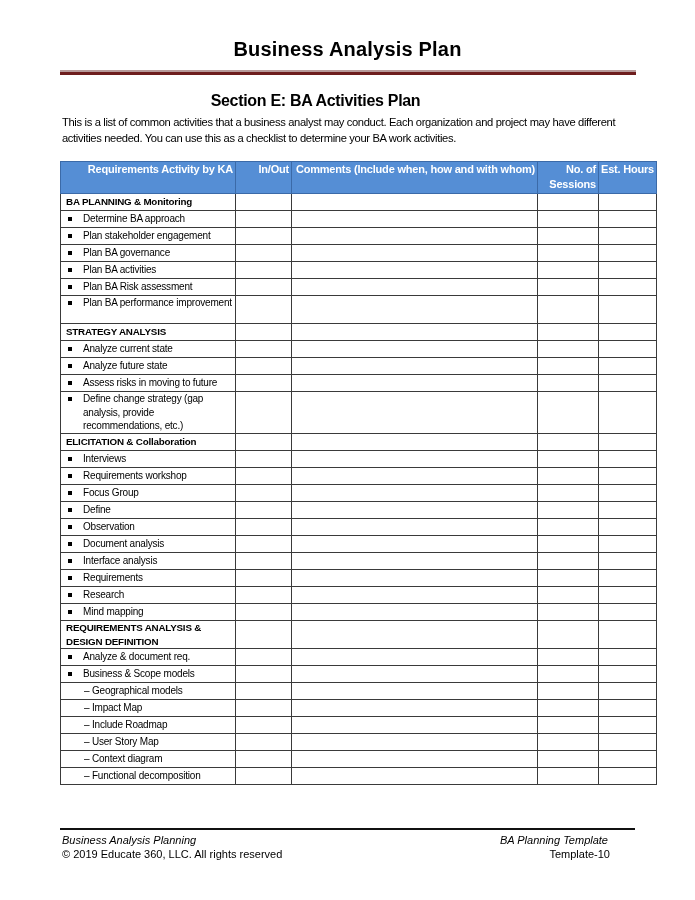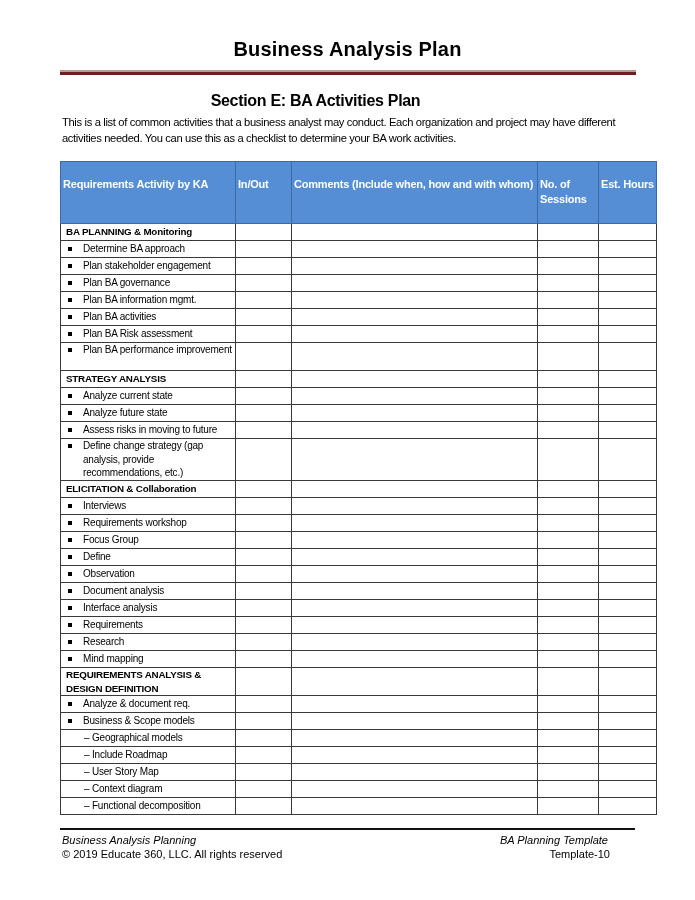--- a/index.html
+++ b/index.html
@@ -4,21 +4,21 @@
 <style>
   html, body { margin:0; padding:0; background:#ffffff; }
   body { width:695px; height:900px; position:relative; overflow:hidden; font-family:"Liberation Sans", sans-serif; color:#000; }
   .title { position:absolute; top:38px; left:0; width:695px; text-align:center; font-family:"Liberation Sans", sans-serif; font-weight:bold; font-size:20px; letter-spacing:0.2px; }
   .rule-light { position:absolute; top:70px; left:60px; width:576px; height:2px; background:#b79a9a; }
   .rule-dark { position:absolute; top:72px; left:60px; width:576px; height:3px; background:#6e1e1e; }
   .section-title { position:absolute; top:92px; left:0; width:631px; text-align:center; font-family:"Liberation Sans", sans-serif; font-weight:bold; font-size:16px; letter-spacing:-0.3px; }
   .intro { position:absolute; top:114px; left:62px; width:580px; font-size:11.2px; line-height:16px; letter-spacing:-0.35px; }
   table.plan { position:absolute; top:161px; left:60px; width:596px; border-collapse:collapse; table-layout:fixed; font-size:10px; letter-spacing:-0.2px; }
   table.plan th, table.plan td { border:1px solid #3a3a3a; padding:0 0 0 5px; vertical-align:top; }
-  table.plan th { background:#558ed5; color:#ffffff; font-weight:bold; font-size:11px; text-align:left; line-height:15px; padding:15px 2px; height:31px; border-color:#3b6aa8; }
+  table.plan th { background:#558ed5; color:#ffffff; font-weight:bold; font-size:11px; text-align:right; line-height:15px; padding:0 2px; height:31px; border-color:#3b6aa8; }
   table.plan td { height:16px; line-height:16px; }
   table.plan td.two { height:27px; line-height:13.5px; }
   table.plan td.three { height:41px; line-height:13.5px; }
   .cat { font-weight:bold; font-size:9.8px; }
   .bul { position:relative; padding-left:17px; display:block; }
   .bul::before { content:""; position:absolute; left:2px; top:6px; width:4px; height:4px; background:#000; }
   .two .bul::before, .three .bul::before { top:5px; }
   .sub { padding-left:18px; display:block; }
   .footer-rule { position:absolute; top:828px; left:60px; width:575px; height:2px; background:#111; }
   .footer { position:absolute; font-size:11px; }
@@ -83,29 +83,20 @@
         <td>
           <span class="bul">Plan BA governance</span>
         </td>
         <td></td>
         <td></td>
         <td></td>
         <td></td>
       </tr>
       <tr>
         <td>
-          <span class="bul">Plan BA information mgmt.</span>
-        </td>
-        <td></td>
-        <td></td>
-        <td></td>
-        <td></td>
-      </tr>
-      <tr>
-        <td>
           <span class="bul">Plan BA activities</span>
         </td>
         <td></td>
         <td></td>
         <td></td>
         <td></td>
       </tr>
       <tr>
         <td>
           <span class="bul">Plan BA Risk assessment</span>
@@ -285,20 +276,29 @@
           <span class="bul">Business &amp; Scope models</span>
         </td>
         <td></td>
         <td></td>
         <td></td>
         <td></td>
       </tr>
       <tr>
         <td>
           <span class="sub">– Geographical models</span>
+        </td>
+        <td></td>
+        <td></td>
+        <td></td>
+        <td></td>
+      </tr>
+      <tr>
+        <td>
+          <span class="sub">– Impact Map</span>
         </td>
         <td></td>
         <td></td>
         <td></td>
         <td></td>
       </tr>
       <tr>
         <td>
           <span class="sub">– Include Roadmap</span>
         </td>

